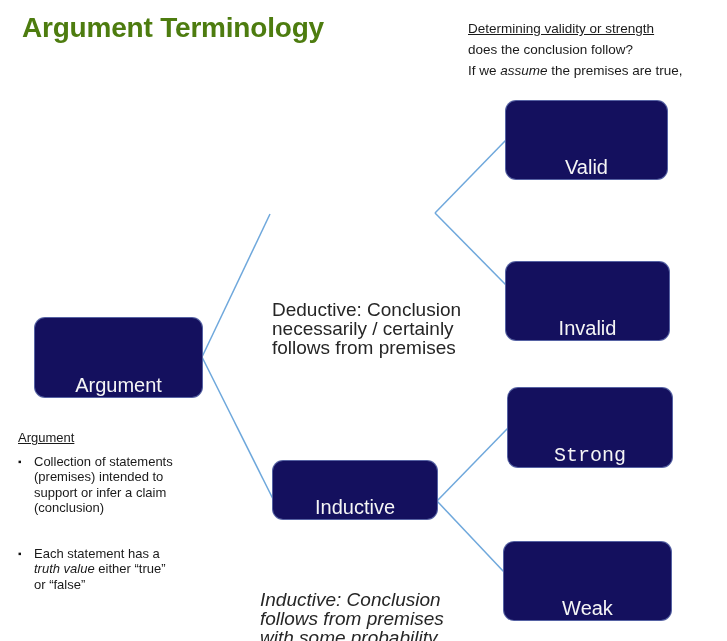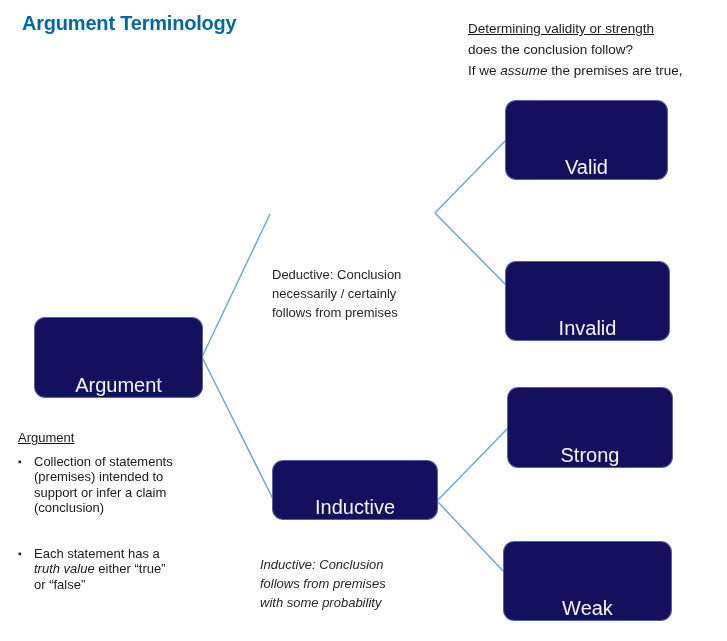--- a/index.html
+++ b/index.html
@@ -9,23 +9,23 @@
     height: 641px;
     background: #ffffff;
     font-family: "Liberation Sans", sans-serif;
     color: #1a1a1a;
     overflow: hidden;
   }
   .title {
     position: absolute;
     left: 22px;
     top: 12px;
-    font-size: 20px;
+    font-size: 28px;
     font-weight: 700;
-    color: #0369a1;
+    color: #4d7c0f;
     letter-spacing: -0.2px;
   }
   .connectors {
     position: absolute;
     left: 0; top: 0;
     width: 727px; height: 641px;
   }
   .node {
     position: absolute;
     background: #14105E;
@@ -36,41 +36,42 @@
     display: flex;
     align-items: flex-end;
     justify-content: center;
     box-sizing: border-box;
   }
   #node-argument  { left: 34px;  top: 317px; width: 169px; height: 81px; }
   #node-deductive { left: 268px; top: 173px; width: 168px; height: 80px; }
   #node-inductive { left: 272px; top: 460px; width: 166px; height: 60px; }
   #node-valid     { left: 505px; top: 100px; width: 163px; height: 80px; }
   #node-invalid   { left: 505px; top: 245px; width: 165px; height: 80px; margin-top: 16px; }
-  #node-strong    { left: 507px; top: 387px; width: 166px; height: 81px; }
+  #node-strong    { left: 507px; top: 387px; width: 166px; height: 81px; font-family: Liberation Mono, monospace; }
   #node-weak      { left: 503px; top: 532px; width: 169px; height: 80px; margin-top: 9px; }
 
   .top-note {
     position: absolute;
     left: 468px;
     top: 18px;
     width: 252px;
     font-size: 13.5px;
     line-height: 21px;
     color: #1a1a1a;
   }
   .top-note .heading { text-decoration: underline; }
   .italic { font-style: italic; }
 
   .caption {
     position: absolute;
-    font-size: 13px;
+    font-size: 19px;
     line-height: 19px;
     color: #262626;
     white-space: pre-line;
+    margin-top: 35px;
   }
   #caption-deductive { left: 272px; top: 265px; width: 190px; }
   #caption-inductive { left: 260px; top: 555px; width: 190px; font-style: italic; }
 
   .arg-note {
     position: absolute;
     left: 18px;
     top: 430px;
     width: 225px;
     font-size: 13px;

